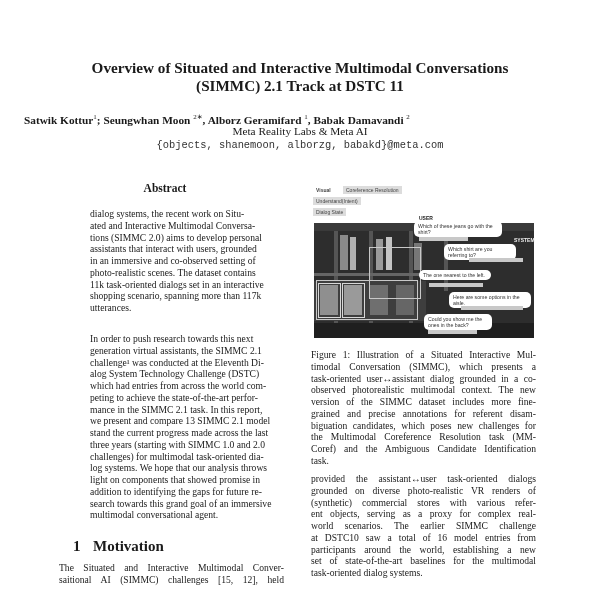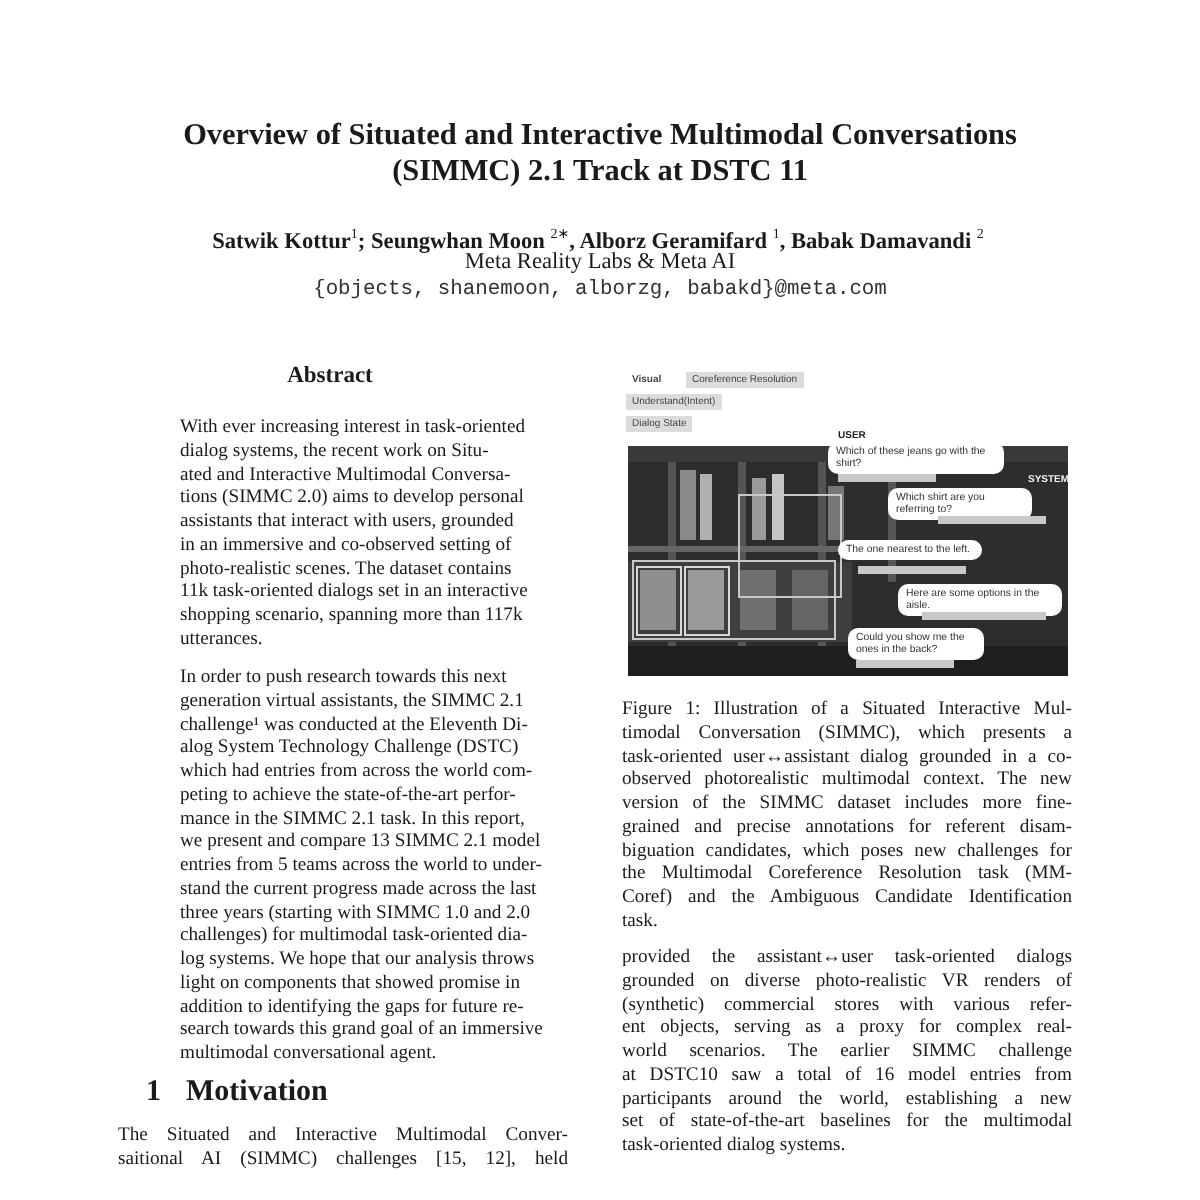--- a/index.html
+++ b/index.html
@@ -1,18 +1,18 @@
 <!DOCTYPE html>
 <html><head>
 <meta charset="utf-8">
 <style>
   html, body { margin:0; padding:0; background:#ffffff; }
   body { width:600px; height:600px; overflow:hidden; position:relative; font-family:"Liberation Serif", serif; color:#1a1a1a; }
   .title { position:absolute; left:60px; width:480px; top:59px; text-align:center; font-weight:bold; font-size:15.2px; line-height:18px; }
-  .authors { position:absolute; left:39px; width:520px; top:110px; text-align:center; font-weight:bold; font-size:11.3px; line-height:14px; white-space:nowrap; }
+  .authors { position:absolute; left:24px; width:520px; top:110px; text-align:left; font-weight:bold; font-size:11.3px; line-height:14px; white-space:nowrap; }
   .authors sup { font-size:7px; font-weight:normal; }
   .affil { position:absolute; left:40px; width:520px; top:124px; text-align:center; font-size:11.3px; line-height:14px; }
   .email { position:absolute; left:40px; width:520px; top:138px; text-align:center; font-family:"Liberation Mono", monospace; font-size:10.4px; line-height:14px; color:#333; }
   .abs-head { position:absolute; left:90px; width:150px; top:182px; text-align:center; font-weight:bold; font-size:11.5px; }
   .abs-text { position:absolute; left:90px; width:150px; font-size:9.6px; line-height:11.75px; text-align:justify; hyphens:none; }
   .abs-text .ln, .col .ln { display:block; text-align:justify; text-align-last:justify; white-space:nowrap; }
   .abs-text .ln.last, .col .ln.last { text-align-last:left; }
   .abs-p1 { top:208px; }
   .abs-p2 { top:333px; }
   .sec-head { position:absolute; left:73px; top:538px; font-weight:bold; font-size:15px; }
@@ -42,42 +42,40 @@
   <span>Seungwhan Moon</span> <sup>2∗</sup><span>,</span>
   <span>Alborz Geramifard</span> <sup>1</sup><span>,</span>
   <span>Babak Damavandi</span> <sup>2</sup>
 </div>
 <div class="affil">Meta Reality Labs &amp; Meta AI</div>
 <div class="email">{objects, shanemoon, alborzg, babakd}@meta.com</div>
 
 <div class="abs-head">Abstract</div>
 
 <div class="abs-text abs-p1">
-  <span class="ln">With ever increasing interest in task-oriented</span>
   <span class="ln">dialog systems, the recent work on Situ-</span>
   <span class="ln">ated and Interactive Multimodal Conversa-</span>
   <span class="ln">tions (SIMMC 2.0) aims to develop personal</span>
   <span class="ln">assistants that interact with users, grounded</span>
   <span class="ln">in an immersive and co-observed setting of</span>
   <span class="ln">photo-realistic scenes. The dataset contains</span>
   <span class="ln">11k task-oriented dialogs set in an interactive</span>
   <span class="ln">shopping scenario, spanning more than 117k</span>
   <span class="ln last">utterances.</span>
 </div>
 
 <div class="abs-text abs-p2">
   <span class="ln">In order to push research towards this next</span>
   <span class="ln">generation virtual assistants, the SIMMC 2.1</span>
   <span class="ln">challenge¹ was conducted at the Eleventh Di-</span>
   <span class="ln">alog System Technology Challenge (DSTC)</span>
   <span class="ln">which had entries from across the world com-</span>
   <span class="ln">peting to achieve the state-of-the-art perfor-</span>
   <span class="ln">mance in the SIMMC 2.1 task. In this report,</span>
   <span class="ln">we present and compare 13 SIMMC 2.1 model</span>
-  <span class="ln">entries from 5 teams across the world to under-</span>
   <span class="ln">stand the current progress made across the last</span>
   <span class="ln">three years (starting with SIMMC 1.0 and 2.0</span>
   <span class="ln">challenges) for multimodal task-oriented dia-</span>
   <span class="ln">log systems. We hope that our analysis throws</span>
   <span class="ln">light on components that showed promise in</span>
   <span class="ln">addition to identifying the gaps for future re-</span>
   <span class="ln">search towards this grand goal of an immersive</span>
   <span class="ln last">multimodal conversational agent.</span>
 </div>
 

